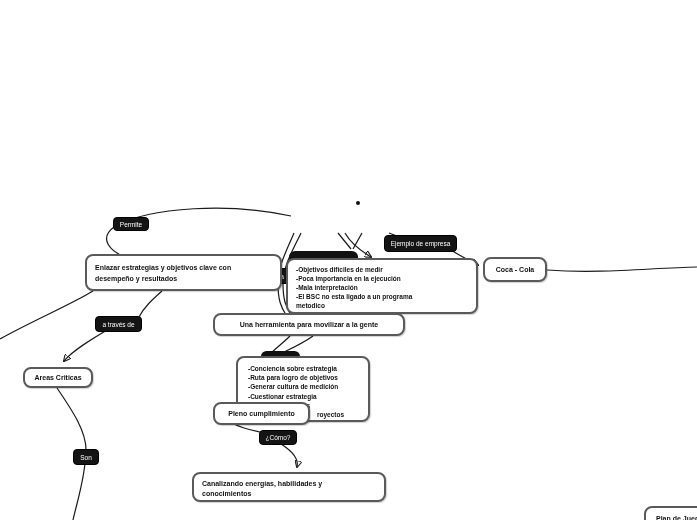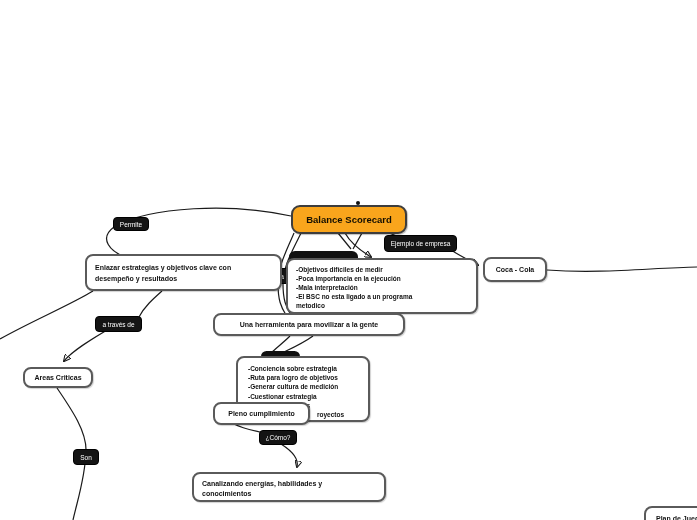--- a/index.html
+++ b/index.html
@@ -73,21 +73,20 @@
     <path d="M107,330 C92,339 73,350 64,361" marker-end="url(#arrow)"></path>
     <path d="M57,388 C72,410 87,432 86,452 C85,478 78,498 73,520"></path>
     <path d="M290,336 C283,343 276,348 271,353"></path>
     <path d="M313,336 C302,344 288,350 280,354"></path>
     <path d="M234,424 C244,429 255,431 264,433"></path>
     <path d="M281,444 C292,451 299,459 297,467" marker-end="url(#arrow)"></path>
   </svg>
 
   <div id="nub"></div>
 
-  <div id="root-node">Balance Scorecard</div>
 
   <div class="blabel" id="label-permite">Permite</div>
 
   <div class="blabel" id="label-ejemplo">Ejemplo de empresa</div>
 
   <div class="blabel" id="label-ita">ita</div>
 
   <div class="pill" id="pill1"></div>
 
   <div class="wnode" id="node-enlazar">

